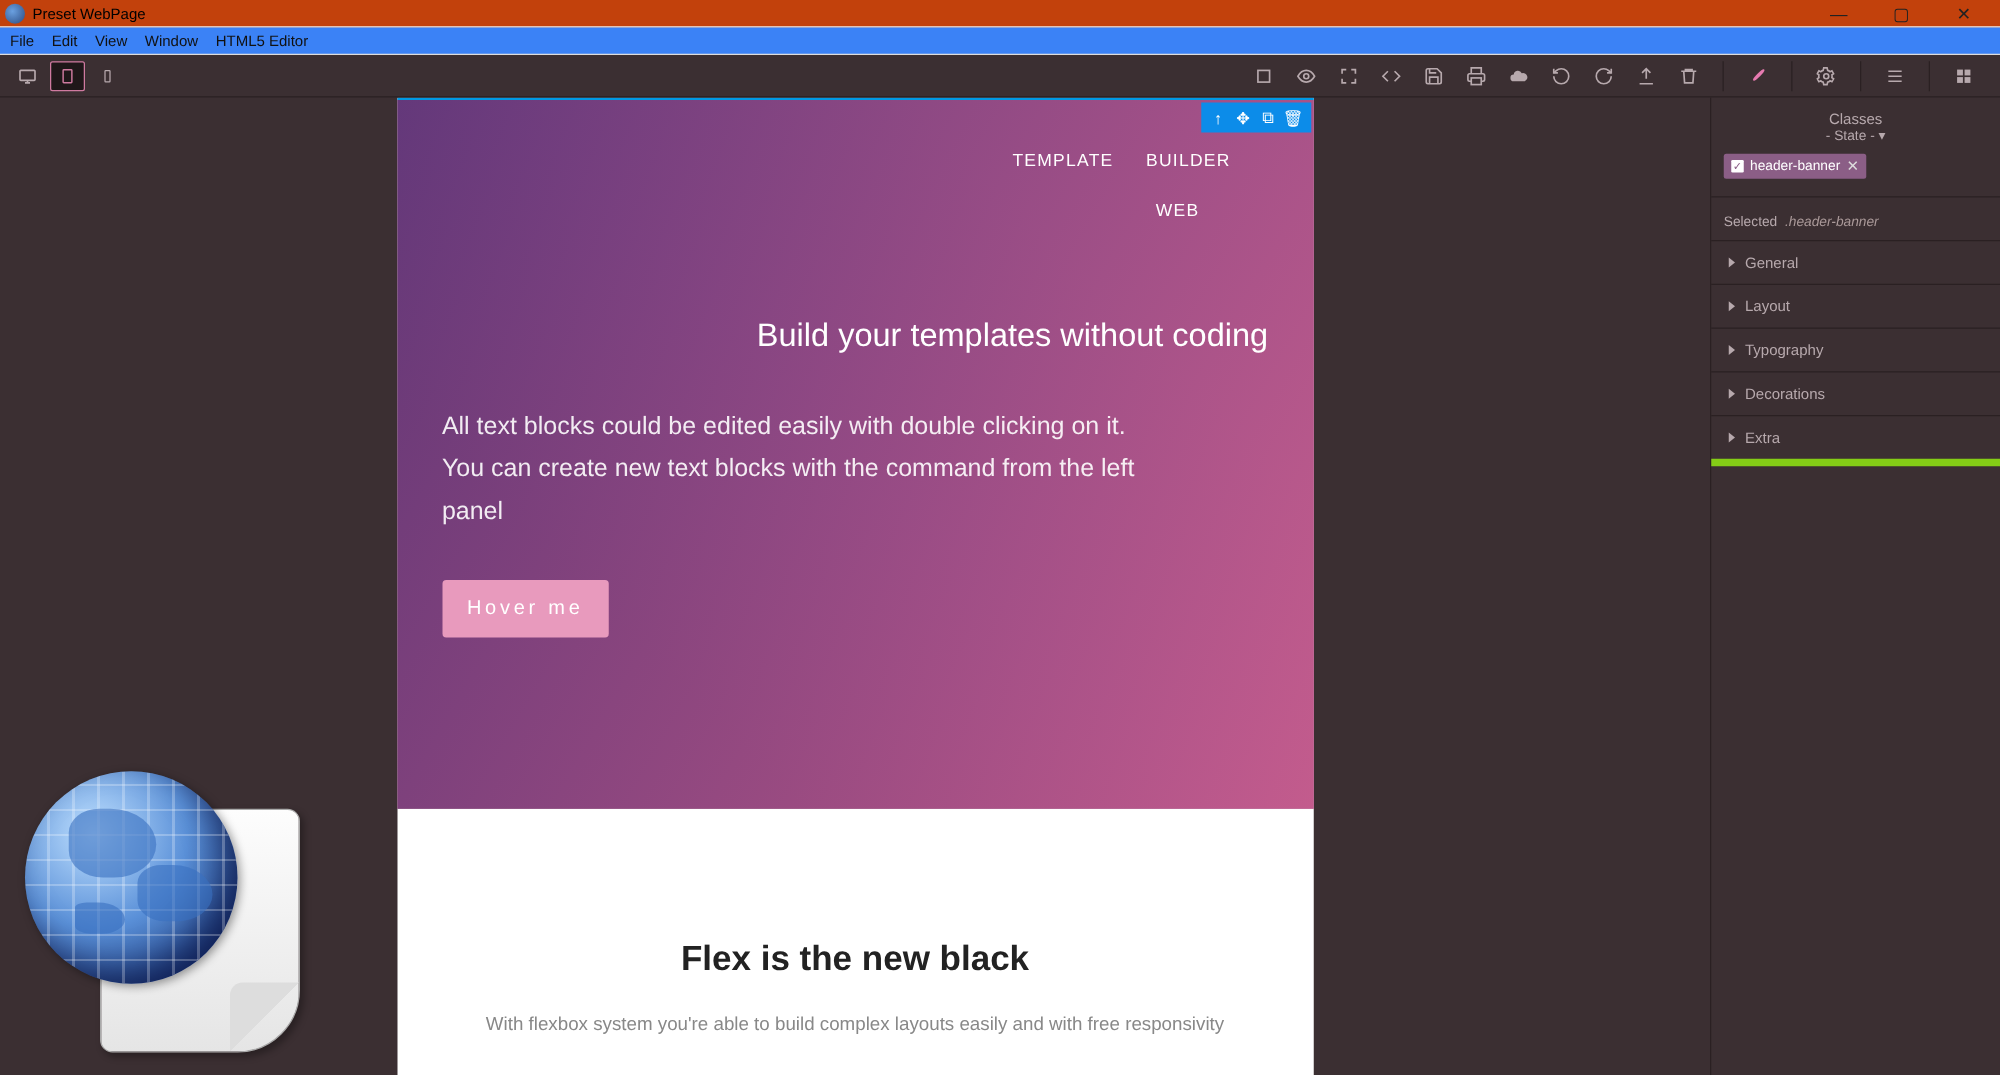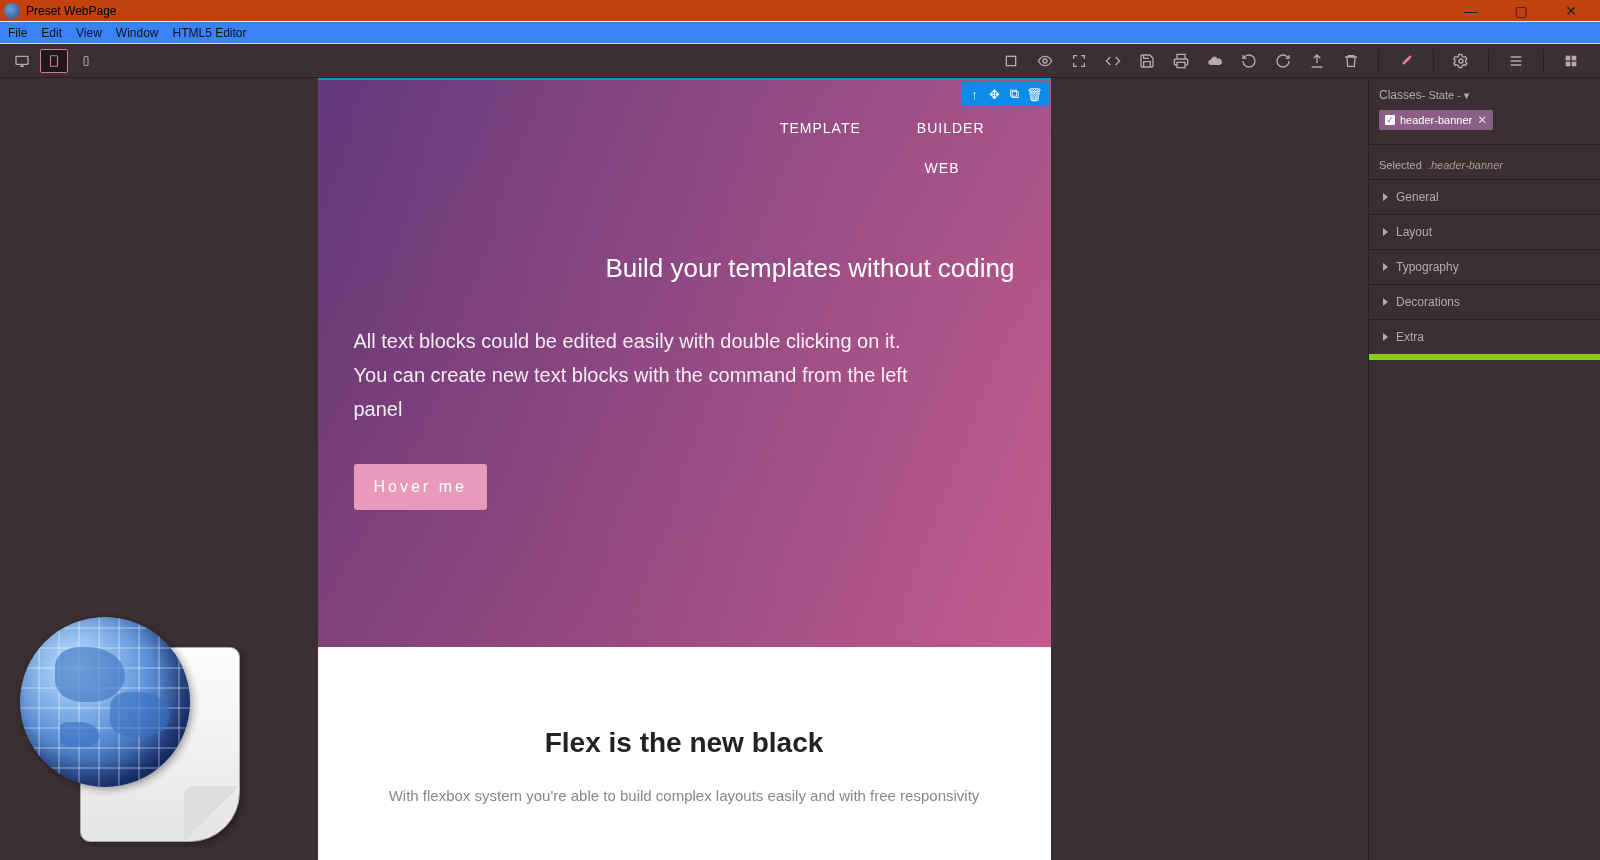--- a/index.html
+++ b/index.html
@@ -114,21 +114,21 @@
 }
 .sel-toolbar span {
   width: 18px; height: 18px;
   display: flex; align-items: center; justify-content: center;
   color: #fff; font-size: 13px;
 }
 .hero-nav {
   display: flex;
   justify-content: flex-end;
   flex-wrap: wrap;
-  gap: 56px;
+  gap: 26px;
   padding-right: 30px;
   font-size: 14px;
   letter-spacing: 1px;
 }
 .hero-nav-row2 { display:flex; justify-content:flex-end; padding-right: 55px; margin-top: 24px; font-size:14px; letter-spacing:1px;}
 .hero h1 {
   font-size: 26px;
   font-weight: 400;
   margin-top: 77px;
   text-align: right;
@@ -144,21 +144,21 @@
   display: inline-block;
   margin-top: 38px;
   padding: 14px 20px;
   background: #e89abd;
   color: #fff;
   font-size: 16px;
   letter-spacing: 3px;
   border-radius: 3px;
 }
 .section2 {
-  padding: 80px 50px 20px;
+  padding: 104px 50px 20px;
   text-align: center;
 }
 .section2 h2 { font-size: 28px; font-weight: 700; color: #222; }
 .section2 p { margin-top: 28px; color: #888; font-size: 15px; }
 .globe-overlay {
   position: absolute;
   left: 20px; bottom: 8px;
   width: 235px; height: 235px;
   z-index: 20;
 }
@@ -213,20 +213,21 @@
   border-left: 1px solid #2a2022;
   padding-top: 34px;
   color: #b7a9ad;
   font-size: 12px;
 }
 .rp-header {
   display: flex;
   justify-content: flex-start;
   align-items: center;
   padding: 10px 10px 6px;
+  flex-direction: column;
 }
 .state-sel { font-size: 11px; color: #b7a9ad; }
 .class-tag {
   display: inline-flex;
   align-items: center;
   background: #8b5e86;
   color: #fff;
   padding: 3px 6px;
   margin: 2px 0 8px 10px;
   border-radius: 2px;

